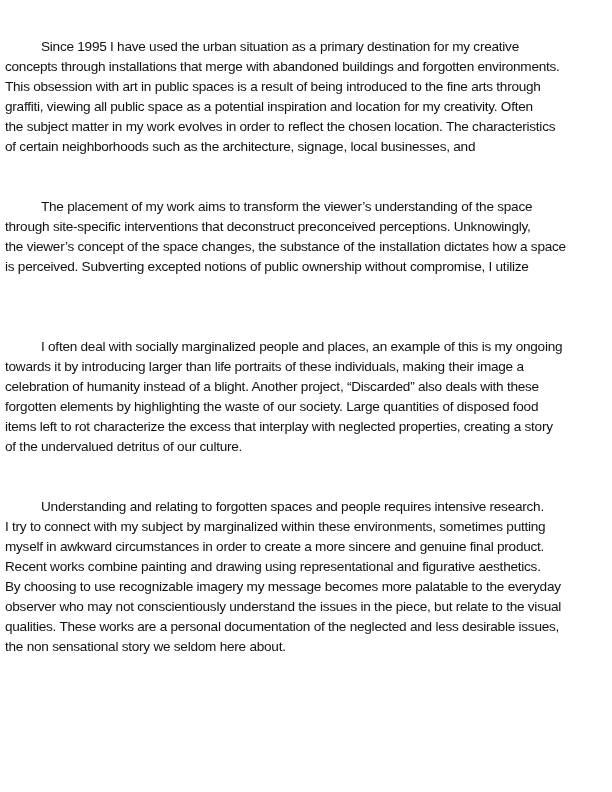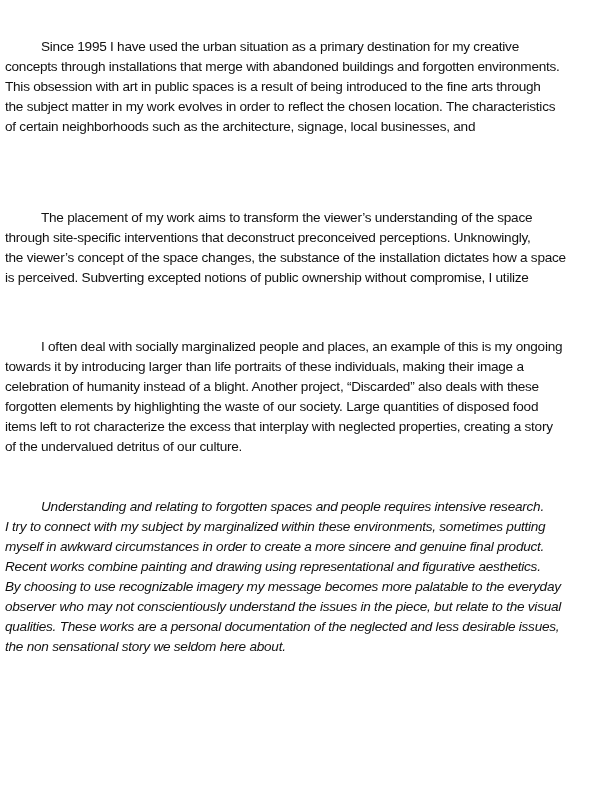--- a/index.html
+++ b/index.html
@@ -10,33 +10,34 @@
     font-family: "Liberation Sans", sans-serif;
     font-size: 13.6px;
   }
   .para { position: absolute; left: 5px; margin: 0; }
   .line {
     display: block; white-space: nowrap; height: 20px; line-height: 20px;
     letter-spacing: -0.25px;
   }
   .line.first { padding-left: 36px; }
   #p1 { top: 37px; }
-  #p2 { top: 208px; }
+  #p2 { top: 197px; }
   #p3 { top: 337px; }
-  #p4 { top: 497px; font-style: italic; }
+  #p4 { top: 497px; }
 </style>
 </head>
 <body>
 
 <div class="page">
 
   <p class="para" id="p1">
     <span class="line first">Since 1995 I have used the urban situation as a primary destination for my creative</span>
     <span class="line">concepts through installations that merge with abandoned buildings and forgotten environments.</span>
     <span class="line">This obsession with art in public spaces is a result of being introduced to the fine arts through</span>
+    <span class="line">graffiti, viewing all public space as a potential inspiration and location for my creativity. Often</span>
     <span class="line">the subject matter in my work evolves in order to reflect the chosen location. The characteristics</span>
     <span class="line">of certain neighborhoods such as the architecture, signage, local businesses, and</span>
   </p>
 
   <p class="para" id="p2">
     <span class="line first">The placement of my work aims to transform the viewer’s understanding of the space</span>
     <span class="line">through site-specific interventions that deconstruct preconceived perceptions. Unknowingly,</span>
     <span class="line">the viewer’s concept of the space changes, the substance of the installation dictates how a space</span>
     <span class="line">is perceived. Subverting excepted notions of public ownership without compromise, I utilize</span>
   </p>

